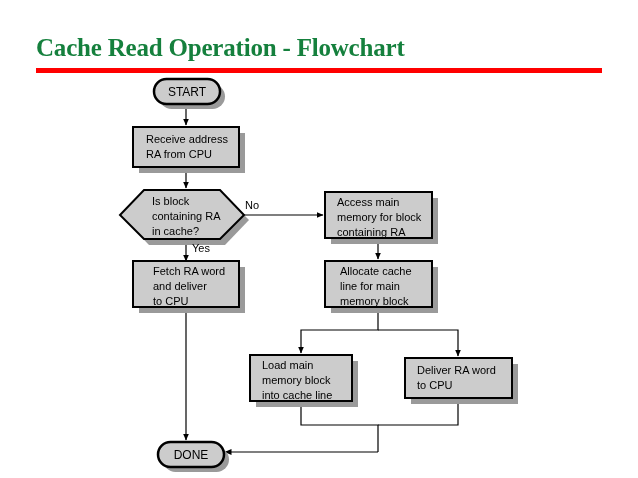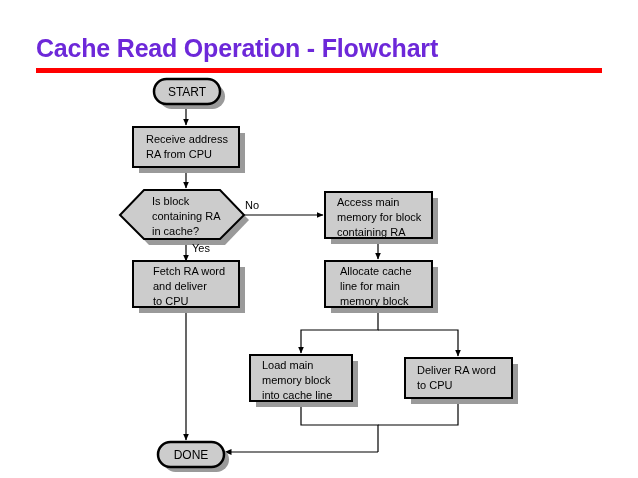--- a/index.html
+++ b/index.html
@@ -14,23 +14,24 @@
     background: #ffffff;
     overflow: hidden;
     font-family: "Liberation Sans", sans-serif;
   }
   #title {
     position: absolute;
     left: 36px;
     top: 34px;
     font-size: 25px;
     font-weight: bold;
-    color: #6d28d9;
+    color: #15803d;
     letter-spacing: -0.2px;
     white-space: nowrap;
+    font-family: Liberation Serif, serif;
   }
   #title-rule {
     position: absolute;
     left: 36px;
     top: 68px;
     width: 566px;
     height: 5px;
     background: #ff0000;
   }
   #chart {

